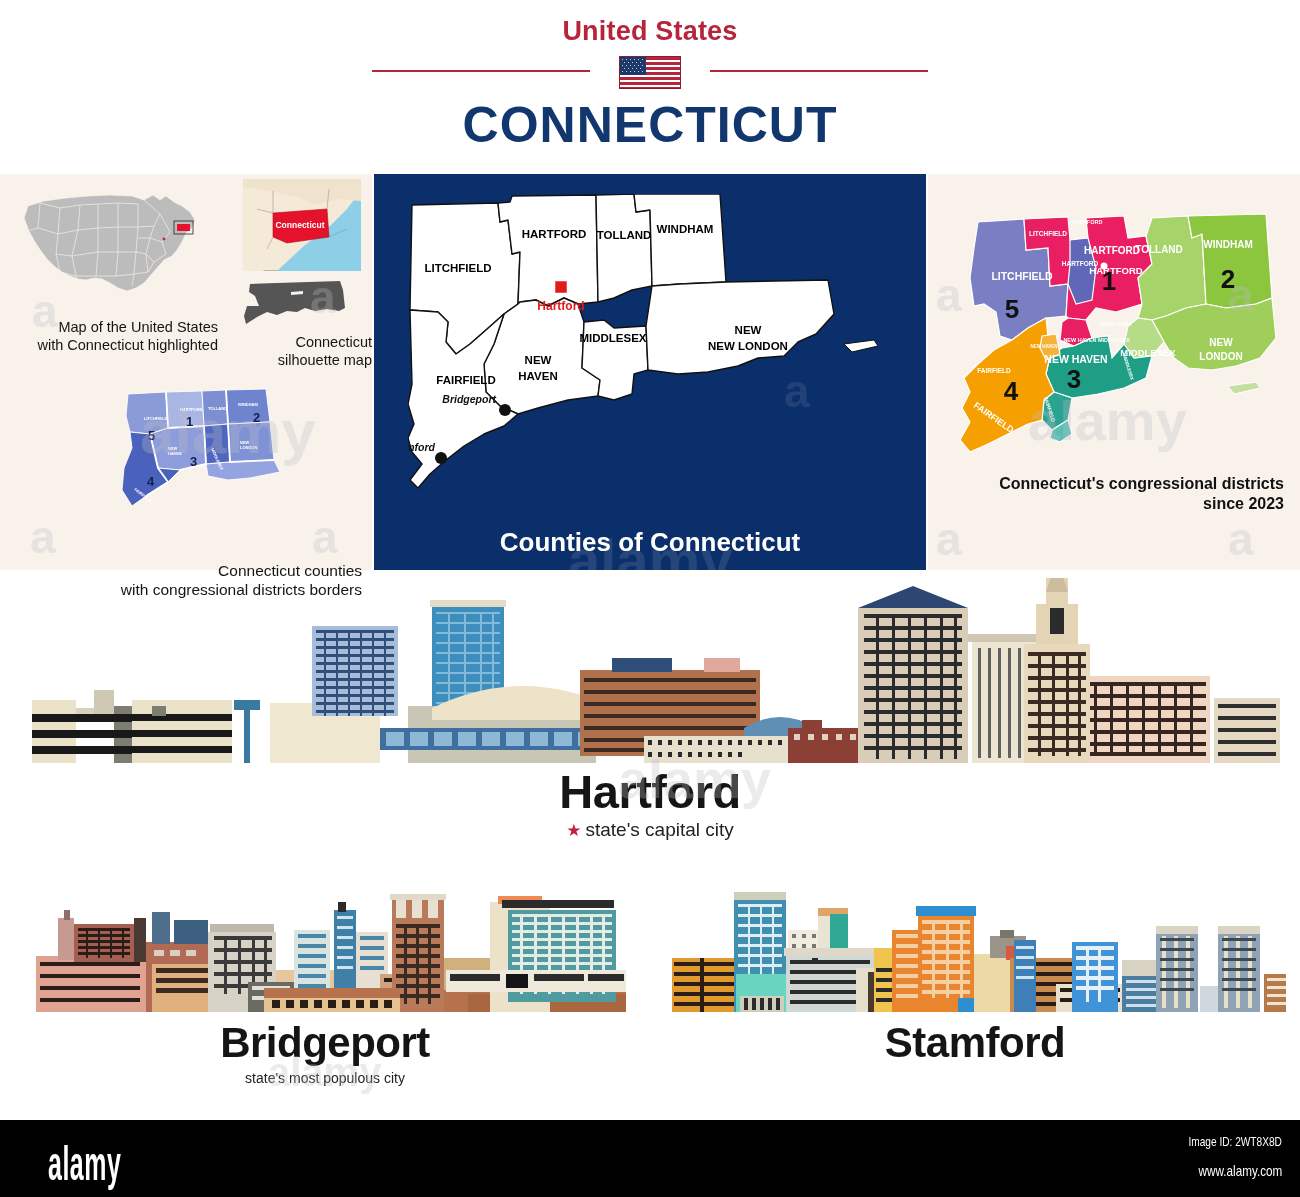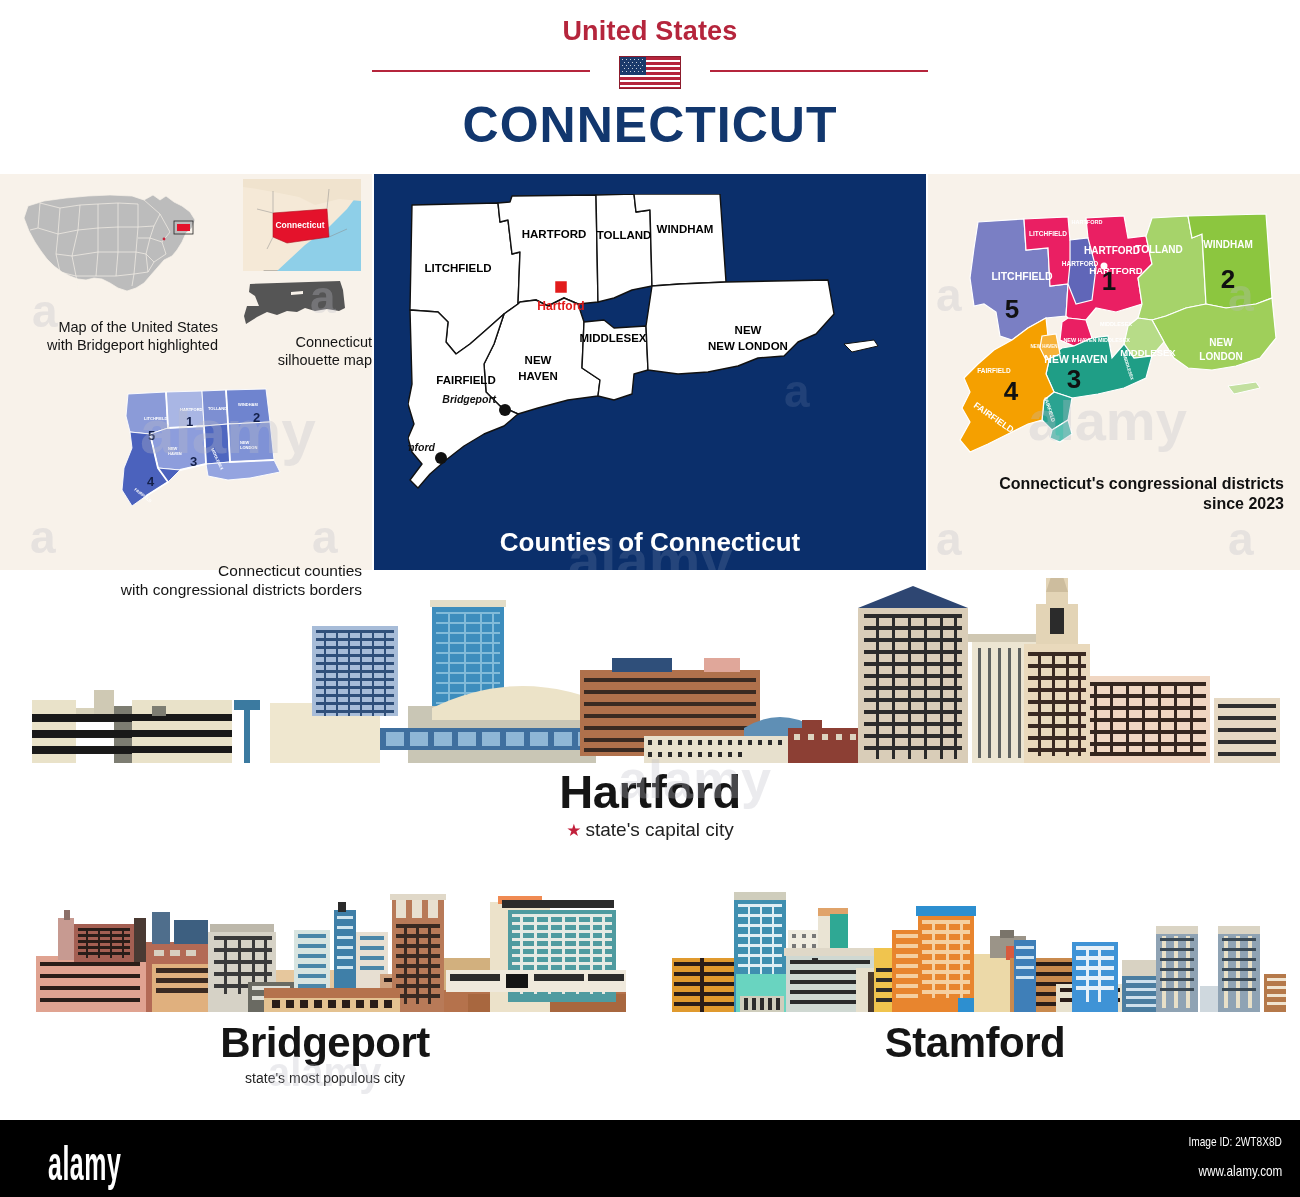--- a/index.html
+++ b/index.html
@@ -230,21 +230,21 @@
       </svg>
 
       <div class="wm wm-a" style="left:32px; top:110px;">a</div>
       <div class="wm wm-a" style="left:310px; top:96px;">a</div>
       <div class="wm" style="left:140px; top:222px; font-size:62px;">alamy</div>
       <div class="wm wm-a" style="left:30px; top:336px;">a</div>
       <div class="wm wm-a" style="left:312px; top:336px;">a</div>
 
       <div id="cap-usmap" class="cap">
         <span>Map of the United States</span><br>
-        <span>with Bridgeport highlighted</span>
+        <span>with Connecticut highlighted</span>
       </div>
       <div id="cap-silhouette" class="cap">
         <span>Connecticut</span><br>
         <span>silhouette map</span>
       </div>
       <div id="cap-counties" class="cap">
         <span>Connecticut counties</span><br>
         <span>with congressional districts borders</span>
       </div>
     </div>

